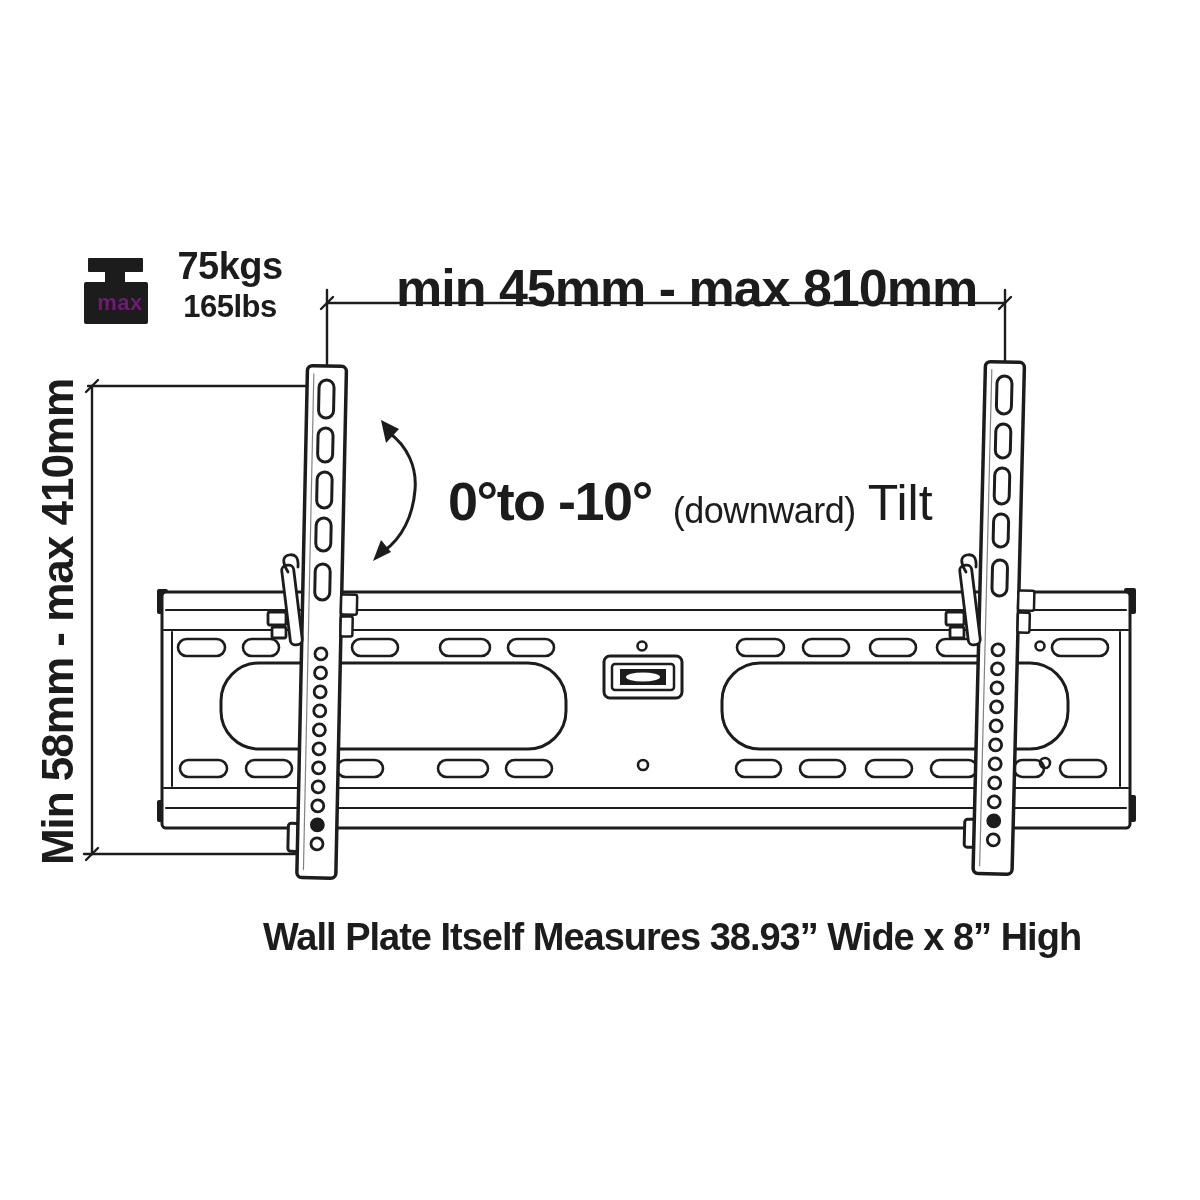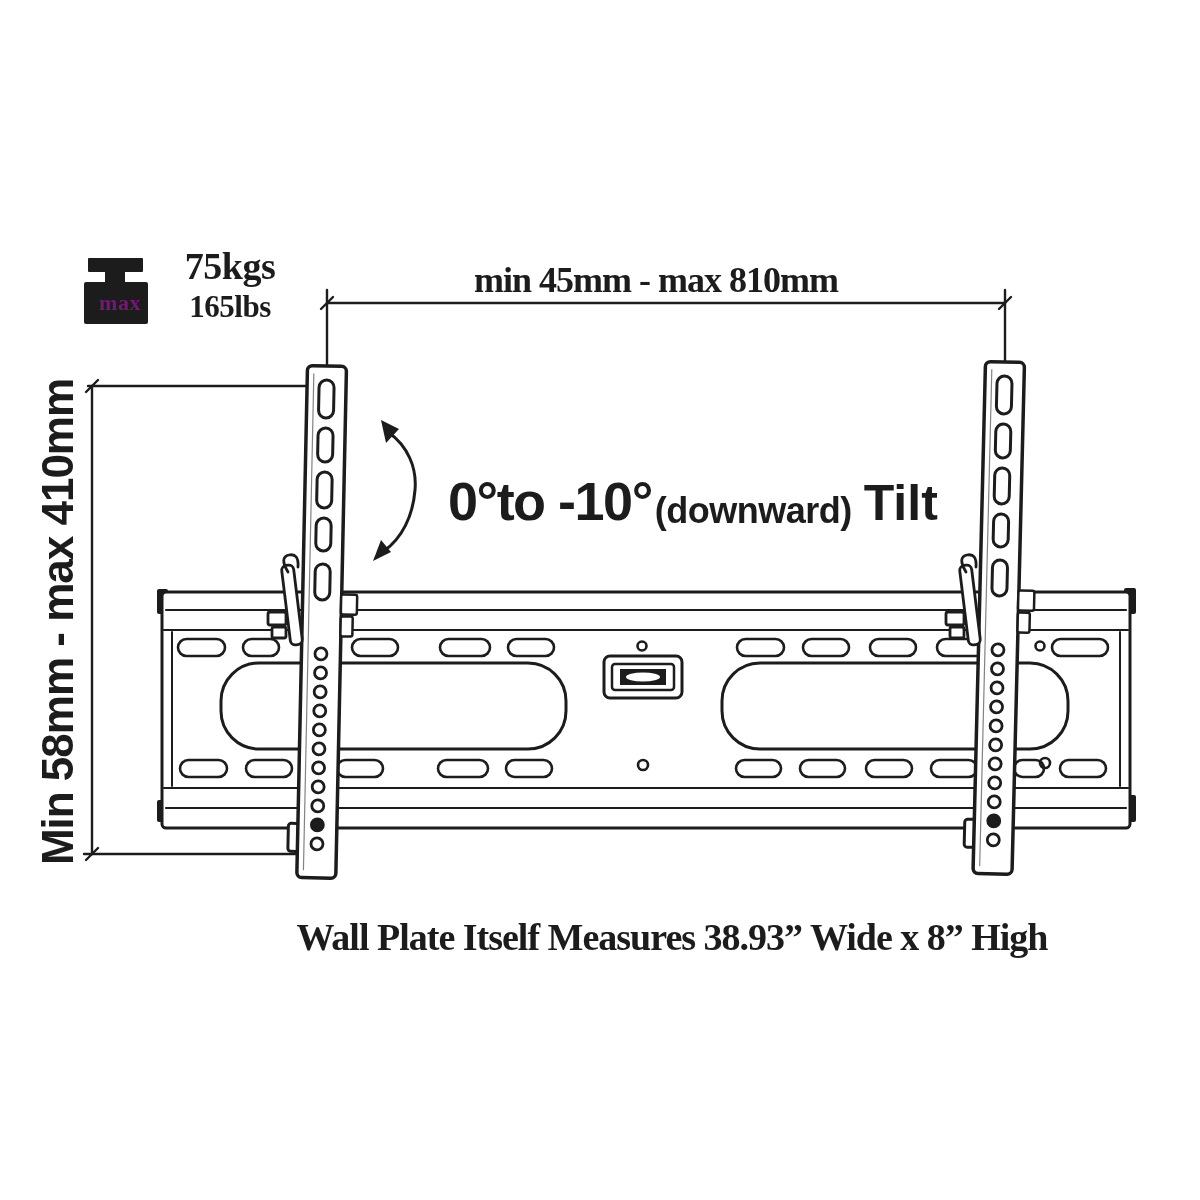--- a/index.html
+++ b/index.html
@@ -3,38 +3,38 @@
 <meta charset="utf-8">
 <style>
   :root{ --ink:#1c1c1c; --bg:#ffffff; }
   html,body{ margin:0; padding:0; background:#fff; }
   .stage{
     position:relative; width:1200px; height:1200px;
     background:var(--bg); overflow:hidden;
     font-family:"Liberation Sans", sans-serif; color:var(--ink);
   }
   .stage svg{ position:absolute; left:0; top:0; }
-  .txt{ position:absolute; white-space:nowrap; font-weight:700; line-height:1;font-family:Liberation Serif, serif; }
+  .txt{ position:absolute; white-space:nowrap; font-weight:700; line-height:1; }
   .center{ text-align:center; }
   .kg{ left:165px; top:247px; width:130px; font-size:38px; letter-spacing:-0.5px; }
   .lbs{ left:163px; top:291px; width:134px; font-size:31px; letter-spacing:-0.5px; }
   .max-label{ left:85px; top:292px; width:70px; font-size:22px; color:#701a75; letter-spacing:0.5px; }
-  .width-dim{ left:396px; top:262px; width:520px; font-size:36px; letter-spacing:-1px; }
+  .width-dim{ left:396px; top:262px; width:520px; font-size:52px; letter-spacing:-1px; }
   .height-dim-wrap{ position:absolute; left:58px; top:622px; width:0; height:0; }
   .height-dim-wrap .inner{
     position:absolute; white-space:nowrap; font-weight:700; font-size:44px; letter-spacing:-1px;
     transform:translate(-50%,-50%) rotate(-90deg);
   }
   .tilt-row{
     position:absolute; left:448px; top:470px;
     display:flex; align-items:flex-end; white-space:nowrap;
   }
   .tilt-big{ font-size:54px; font-weight:700; letter-spacing:-1.5px; }
-  .tilt-note{ font-size:36px; font-weight:700; margin-left:3px; letter-spacing:-0.5px; }
-  .tilt-word{ font-size:50px; font-weight:700; margin-left:12px; }
+  .tilt-note{ font-size:36px; font-weight:400; margin-left:21px; letter-spacing:-0.5px; }
+  .tilt-word{ font-size:50px; font-weight:400; margin-left:12px; }
   .caption{ left:240px; top:918px; width:864px; font-size:38px; letter-spacing:-1px; }
 </style>
 </head>
 <body>
 
 <div class="stage">
 
   <svg width="1200" height="1200" viewBox="0 0 1200 1200" fill="none" stroke="var(--ink)" stroke-linecap="round" stroke-linejoin="round">
 
     <g stroke-width="2.4">

